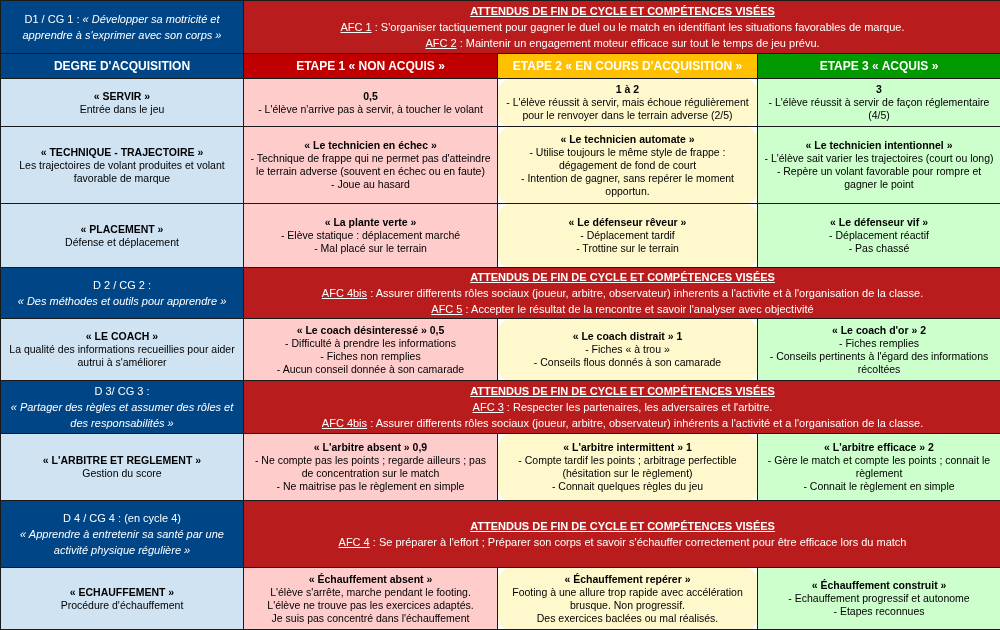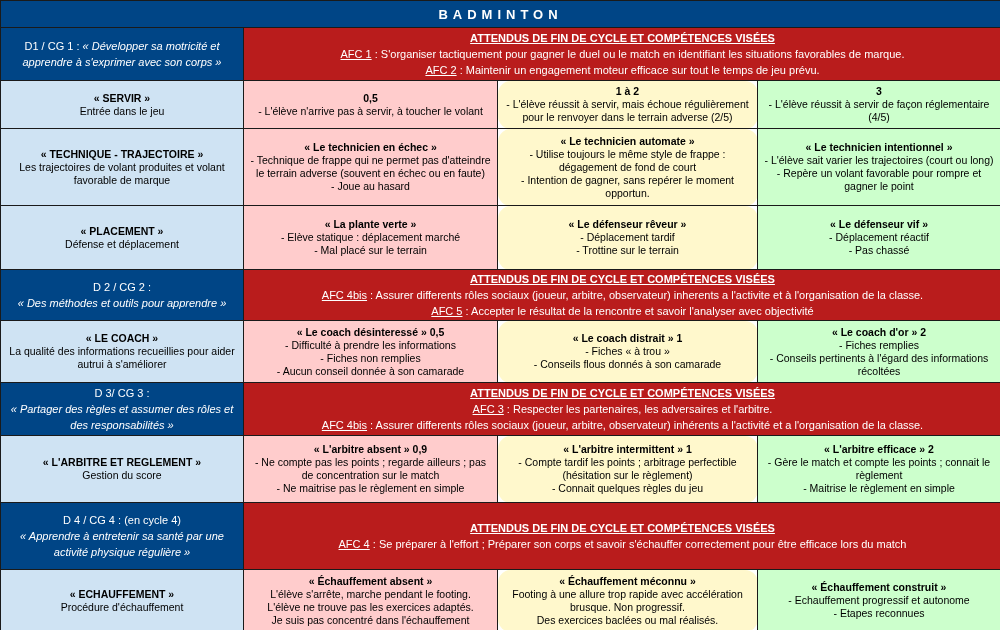--- a/index.html
+++ b/index.html
@@ -51,36 +51,39 @@
 
 <table class="grid">
   <colgroup>
     <col style="width:243px">
     <col style="width:254px">
     <col style="width:260px">
     <col style="width:243px">
   </colgroup>
 
   <tbody>
-      <tr style="height:27px">
-    <td colspan="4" class="title-cell">BADMINTON</td>
-  </tr>
 
   <tr style="height:53px">
     <td class="domain-cell">
       <span class="dom-code">D1 / CG 1 :</span>
       <span class="dom-text">« Développer sa motricité et apprendre à s'exprimer avec son corps »</span>
     </td>
     <td colspan="3" class="afc-cell">
       <span class="afc-head">ATTENDUS DE FIN DE CYCLE ET COMPÉTENCES VISÉES</span>
       <span class="afc-line"><span class="afc-code">AFC 1</span><span> : S'organiser tactiquement pour gagner le duel ou le match en identifiant les situations favorables de marque.</span></span>
       <span class="afc-line"><span class="afc-code">AFC 2</span><span> : Maintenir un engagement moteur efficace sur tout le temps de jeu prévu.</span></span>
     </td>
   </tr>
 
+  <tr style="height:25px">
+    <td class="hdr-cell hdr-degree">DEGRE D'ACQUISITION</td>
+    <td class="hdr-cell hdr-e1">ETAPE 1 « NON ACQUIS »</td>
+    <td class="hdr-cell hdr-e2">ETAPE 2 « EN COURS D'ACQUISITION »</td>
+    <td class="hdr-cell hdr-e3">ETAPE 3 « ACQUIS »</td>
+  </tr>
 
   <tr style="height:48px">
     <td class="crit-cell">
       <span class="b">« SERVIR »</span>
       <span class="ln">Entrée dans le jeu</span>
     </td>
     <td class="e1-cell">
       <span class="b">0,5</span>
       <span class="ln">- L'élève n'arrive pas à servir, à toucher le volant</span>
     </td>
@@ -196,21 +199,21 @@
       <span class="ln">- Ne maitrise pas le règlement en simple</span>
     </td>
     <td class="e2-cell">
       <span class="b">« L'arbitre intermittent » 1</span>
       <span class="ln">- Compte tardif les points ; arbitrage perfectible (hésitation sur le règlement)</span>
       <span class="ln">- Connait quelques règles du jeu</span>
     </td>
     <td class="e3-cell">
       <span class="b">« L'arbitre efficace » 2</span>
       <span class="ln">- Gère le match et compte les points ; connait le règlement</span>
-      <span class="ln">- Maitrise le règlement en simple</span>
+      <span class="ln">- Connait le règlement en simple</span>
     </td>
   </tr>
 
   <tr style="height:67px">
     <td class="domain-cell">
       <span class="dom-code" style="display:block">D 4 / CG 4 : (en cycle 4)</span>
       <span class="dom-text">« Apprendre à entretenir sa santé par une activité physique régulière »</span>
     </td>
     <td colspan="3" class="afc-cell">
       <span class="afc-head">ATTENDUS DE FIN DE CYCLE ET COMPÉTENCES VISÉES</span>
@@ -223,21 +226,21 @@
       <span class="b">« ECHAUFFEMENT »</span>
       <span class="ln">Procédure d'échauffement</span>
     </td>
     <td class="e1-cell">
       <span class="b">« Échauffement absent »</span>
       <span class="ln">L'élève s'arrête, marche pendant le footing.</span>
       <span class="ln">L'élève ne trouve pas les exercices adaptés.</span>
       <span class="ln">Je suis pas concentré dans l'échauffement</span>
     </td>
     <td class="e2-cell">
-      <span class="b">« Échauffement méconnu »</span>
+      <span class="b">« Échauffement repérer »</span>
       <span class="ln">Footing à une allure trop rapide avec accélération brusque. Non progressif.</span>
       <span class="ln">Des exercices baclées ou mal réalisés.</span>
     </td>
     <td class="e3-cell">
       <span class="b">« Échauffement construit »</span>
       <span class="ln">- Echauffement progressif et autonome</span>
       <span class="ln">- Etapes reconnues</span>
     </td>
   </tr>
 </tbody>

